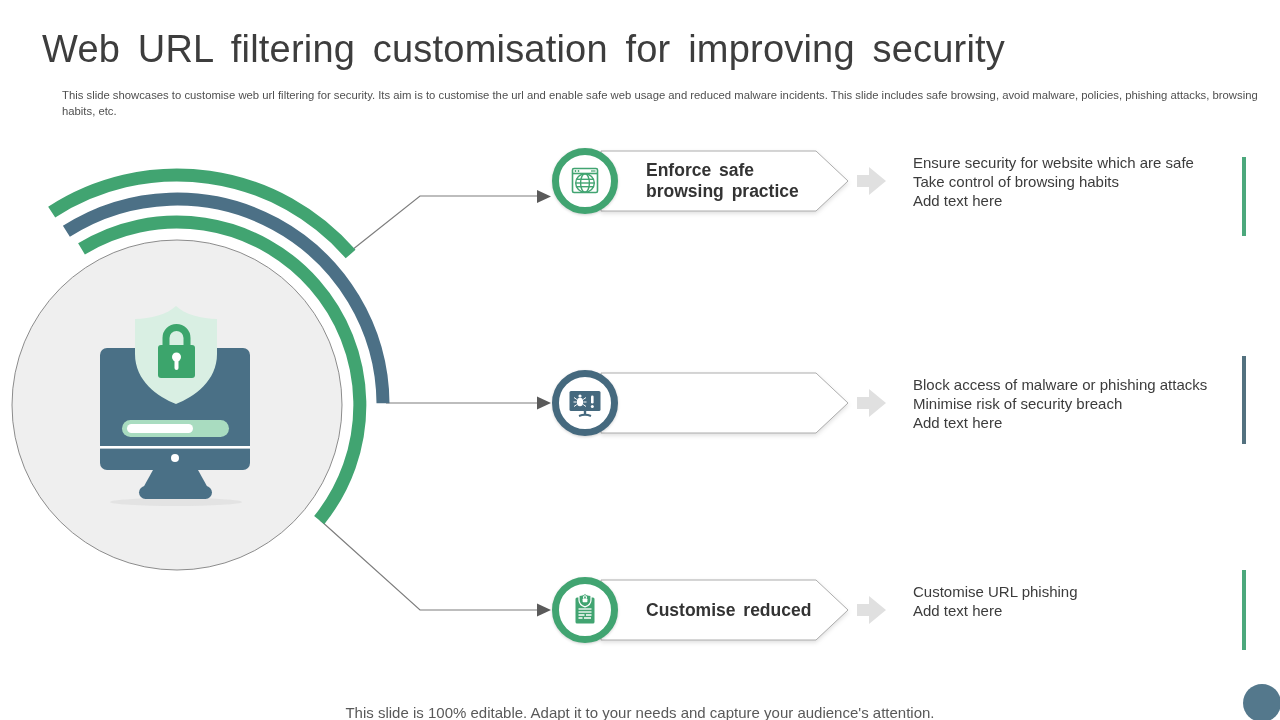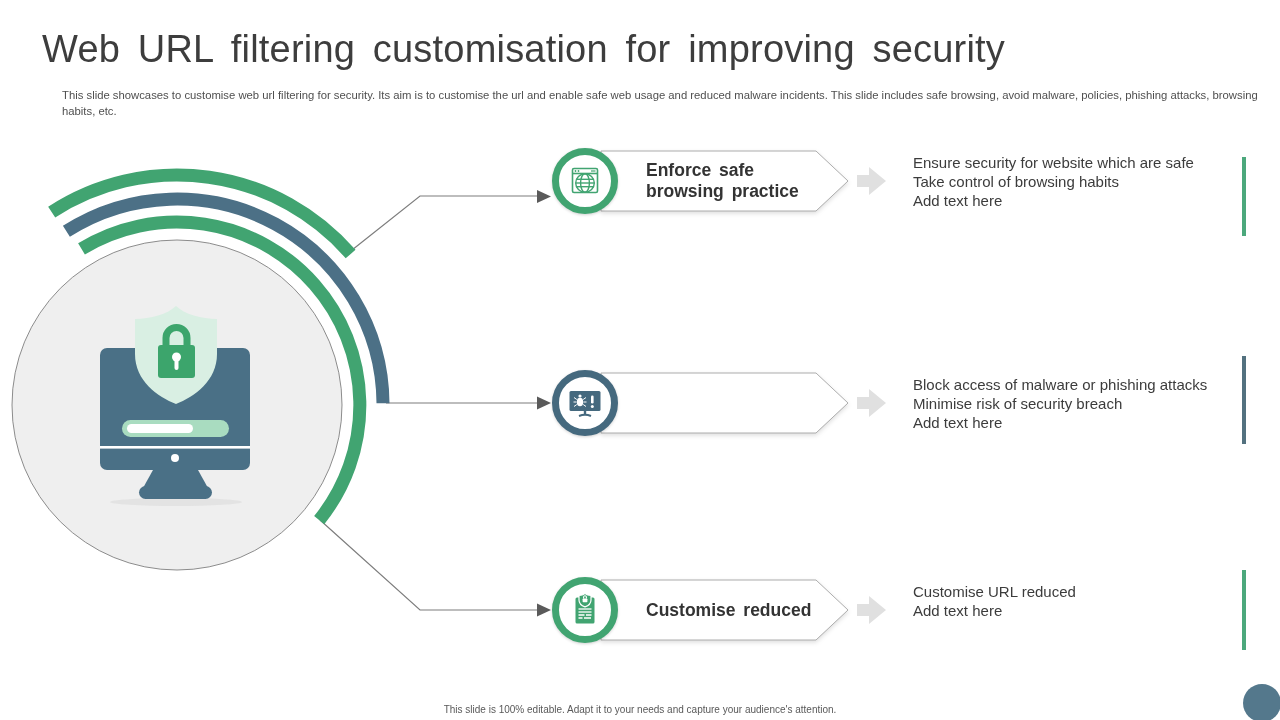--- a/index.html
+++ b/index.html
@@ -32,21 +32,21 @@
 
   .points { position:absolute; left:913px; top:16px; width:340px; }
   .points div { font-size:15px; line-height:19px; color:#3c3c3c; white-space:nowrap; }
 
   .accent-bar { position:absolute; width:4px; }
   .bar1 { left:1242px; top:157px; height:79px; background:#4CA87C; }
   .bar2 { left:1242px; top:356px; height:88px; background:#53717F; }
   .bar3 { left:1242px; top:570px; height:80px; background:#4CA87C; }
 
   .footer { position:absolute; left:0; top:704px; width:1280px; text-align:center;
-            font-size:10px; color:#595959; }
+            font-size:15px; color:#595959; }
   .corner-dot { position:absolute; left:1243px; top:684px; width:38px; height:38px;
                 border-radius:50%; background:#54788C; }
 </style>
 </head>
 <body>
 
 <div class="slide">
 
   <div class="title">Web URL filtering customisation for improving security</div>
   <div class="desc">This slide showcases to customise web url filtering for security. Its aim is to customise the url and enable safe web usage and reduced malware incidents. This slide includes safe browsing, avoid malware, policies, phishing attacks, browsing habits, etc.</div>
@@ -175,21 +175,21 @@
         <path d="M20 3.5 c1.5 1.2 4 2 6 2 v4.5 c0 3.6 -3 5.9 -6 6.9 c-3 -1 -6 -3.3 -6 -6.9 v-4.5 c2 0 4.5 -0.8 6 -2 z" fill="#41A471" stroke="#FFFFFF" stroke-width="1.2"></path>
         <rect x="17.6" y="8.4" width="4.8" height="3.9" rx="0.8" fill="#FFFFFF"></rect>
         <path d="M18.6 8.4 v-1.3 a1.4 1.4 0 0 1 2.8 0 v1.3" stroke="#FFFFFF" stroke-width="1.1" fill="none"></path>
       </svg>
     </div>
     <div class="banner-label">Customise reduced</div>
     <svg class="flow-arrow" width="36" height="36">
       <polygon points="3,12 15,12 15,4 32,18 15,32 15,24 3,24" fill="#E0E0E0"></polygon>
     </svg>
     <div class="points">
-      <div>Customise URL reduced</div>
+      <div>Customise URL phishing</div>
       <div>Add text here</div>
     </div>
   </div>
 
   <div class="accent-bar bar1"></div>
   <div class="accent-bar bar2"></div>
   <div class="accent-bar bar3"></div>
 
   <div class="footer">This slide is 100% editable. Adapt it to your needs and capture your audience's attention.</div>
   <div class="corner-dot"></div>

